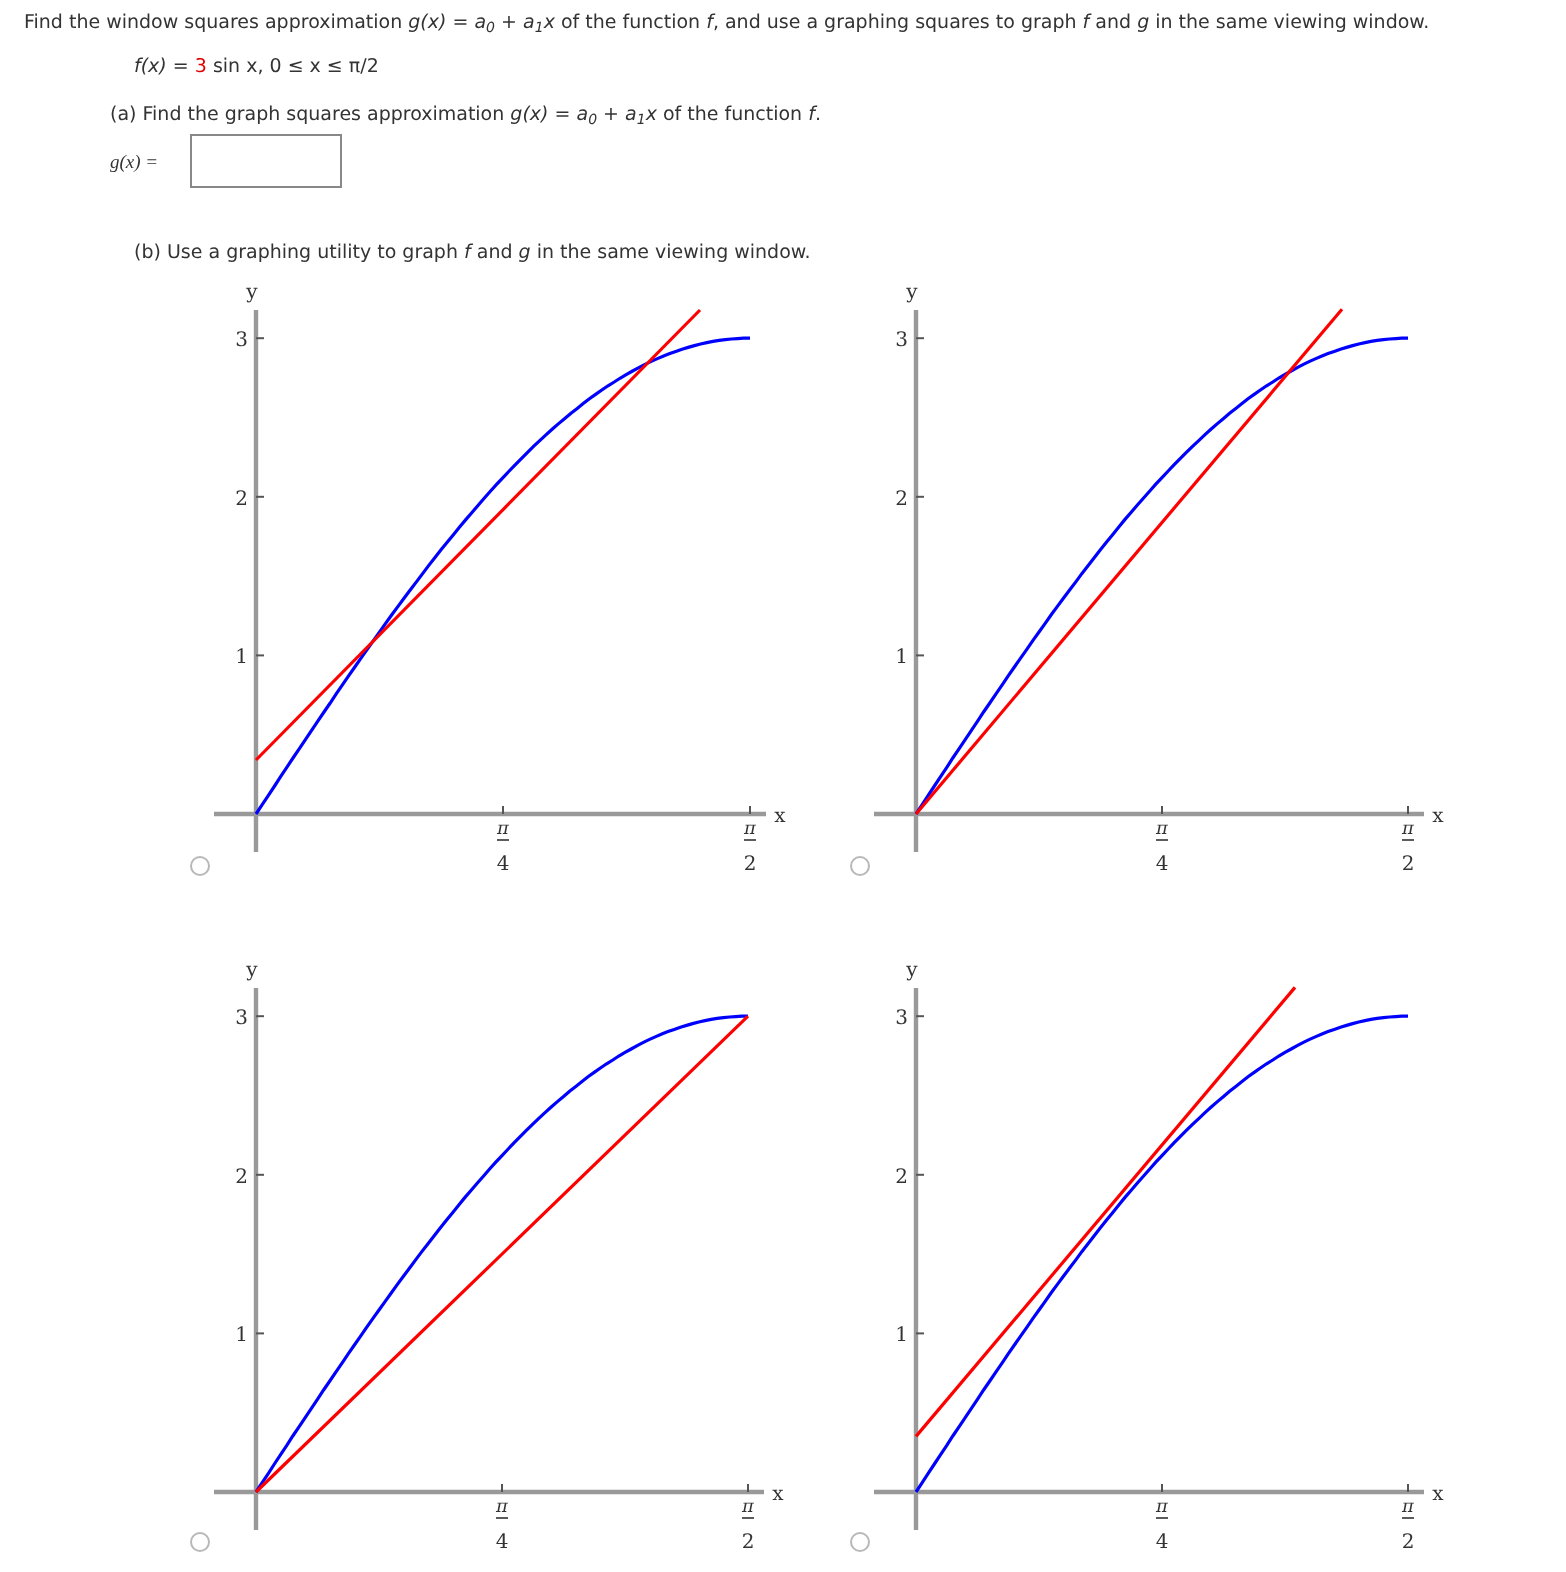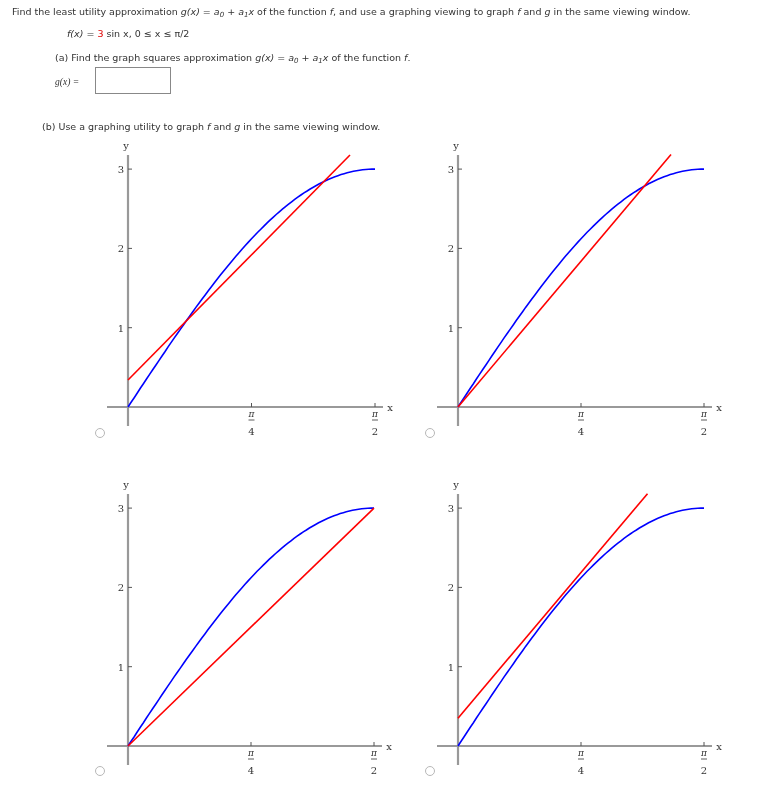--- a/index.html
+++ b/index.html
@@ -8,34 +8,34 @@
   .line { position: absolute; white-space: nowrap; }
   .it { font-style: italic; }
   .red { color: #e00000; }
   sub { font-size: 7px; vertical-align: -2px; }
   #intro { left: 12px; top: 6px; }
   #fx { left: 67px; top: 28px; }
   #parta { left: 55px; top: 52px; }
   #glabel { left: 55px; top: 77px; font-family: Liberation Serif, serif; }
   #answer-box { position: absolute; left: 95px; top: 67px; width: 76px; height: 27px;
                 border: 1px solid #888; background: #fff; box-sizing: border-box; }
-  #partb { left: 42px; top: 121px; }
+  #partb { left: 67px; top: 121px; }
   svg.graph { position: absolute; left: 0; top: 0; overflow: visible; }
   .radio { position: absolute; width: 10px; height: 10px; border-radius: 50%;
            border: 1px solid #b8b8b8; background: #fff; box-sizing: border-box; }
   .axis { stroke: #999999; stroke-width: 2.2; }
   .tick { stroke: #555; stroke-width: 1; }
   .lbl { font-family: "DejaVu Serif", serif; font-size: 10px; fill: #333; }
   .pi { font-family: "DejaVu Serif", serif; font-size: 9px; fill: #333; font-style: italic; }
 </style>
 </head>
 <body>
 
 <div class="line" id="intro">
-  <span>Find the least utility approximation </span><span class="it"><span>g(x) = a</span><sub>0</sub><span> + a<sub>1</sub>x</span></span><span> of the function </span><span class="it">f</span><span>, and use a graphing viewing to graph </span><span class="it">f</span><span> and </span><span class="it">g</span><span> in the same viewing window.</span>
+  <span>Find the window squares approximation </span><span class="it"><span>g(x) = a</span><sub>0</sub><span> + a<sub>1</sub>x</span></span><span> of the function </span><span class="it">f</span><span>, and use a graphing squares to graph </span><span class="it">f</span><span> and </span><span class="it">g</span><span> in the same viewing window.</span>
 </div>
 
 <div class="line" id="fx">
   <span class="it">f(x) = </span><span class="red">3</span><span> sin x,  0 ≤ x ≤ π/2</span>
 </div>
 
 <div class="line" id="parta">
   <span>(a) Find the graph squares approximation </span><span class="it"><span>g(x) = a</span><sub>0</sub><span> + a<sub>1</sub>x</span></span><span> of the function </span><span class="it">f</span><span>.</span>
 </div>
 

